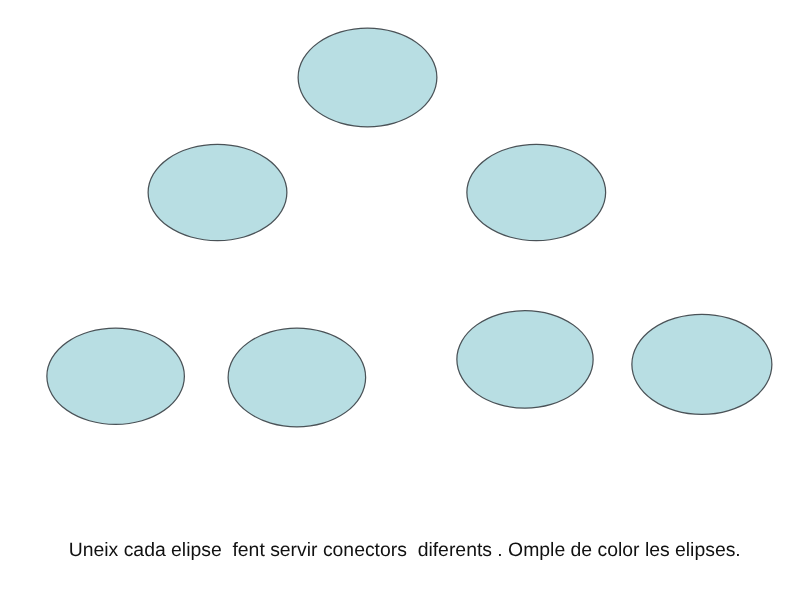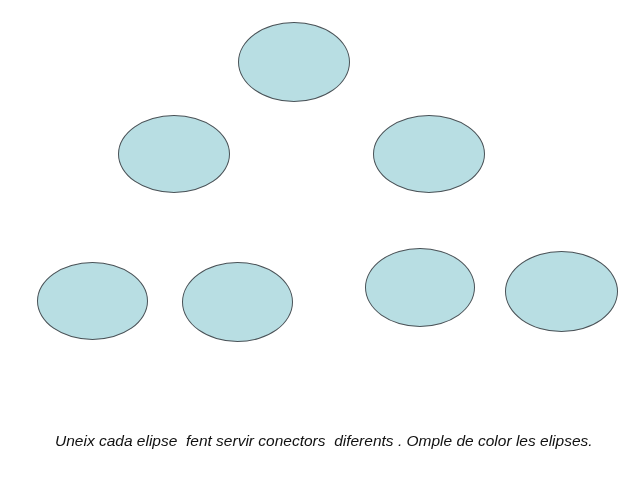--- a/index.html
+++ b/index.html
@@ -1,21 +1,21 @@
 <!DOCTYPE html>
 <html style="--bg: #ffffff; --fill: #b8dee3; --stroke: #4a5257; --text: #111111;"><head>
 <meta charset="utf-8">
 <style>
   :root {
     --bg: #ffffff;
     --fill: #b8dee3;
     --stroke: #4a5257;
     --text: #111111;
   }
-  * { margin: 0; padding: 0; box-sizing: border-box; font-style: italic; }
+  * { margin: 0; padding: 0; box-sizing: border-box; }
   html, body { background: #ffffff; }
   body {
     font-family: "Liberation Sans", sans-serif;
   }
   .slide {
     position: relative;
     width: 638px;
     height: 478px;
     background: var(--bg);
     overflow: hidden;

